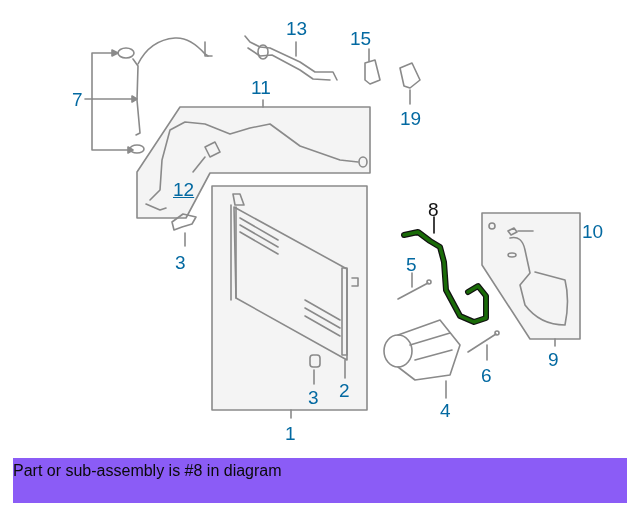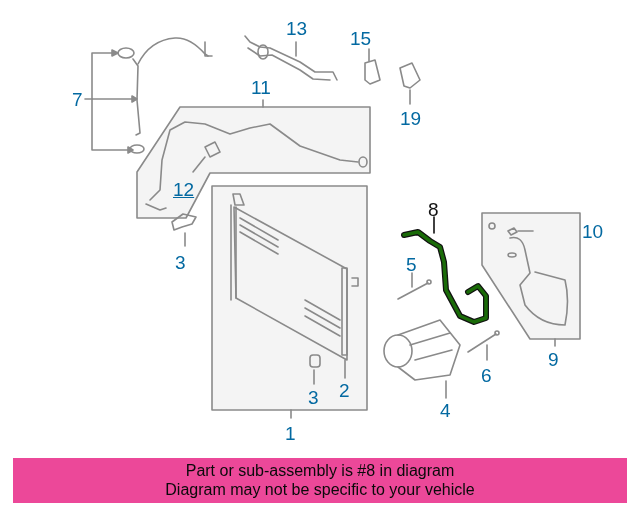--- a/index.html
+++ b/index.html
@@ -1,20 +1,20 @@
 <!DOCTYPE html>
 <html><head>
   <meta charset="utf-8">
   <style>
     html, body { margin: 0; padding: 0; background: #ffffff; }
     body { width: 640px; height: 512px; position: relative; overflow: hidden; font-family: "Liberation Sans", sans-serif; }
     #diagram { position: absolute; left: 0; top: 0; width: 640px; height: 455px; }
     .callout { position: absolute; font-family: "Liberation Sans", sans-serif; font-size: 19px; color: #0369a1; line-height: 1; }
     .callout.active { color: #111111; }
-    #banner { position: absolute; left: 13px; top: 458px; width: 614px; height: 45px; background: #ec4899; color: #0a0a0a; text-align: center; font-size: 16px; line-height: 19px; padding-top: 3px; box-sizing: border-box; }
+    #banner { position: absolute; left: 13px; top: 458px; width: 614px; height: 45px; background: #8b5cf6; color: #0a0a0a; font-size: 16px; line-height: 19px; padding-top: 3px; box-sizing: border-box; }
     #banner div { white-space: nowrap; }
   </style>
 </head>
 <body>
 
 <svg id="diagram" viewBox="0 0 640 455" xmlns="http://www.w3.org/2000/svg">
   <g fill="none" stroke="#8a8a8a" stroke-width="1.6" stroke-linecap="round" stroke-linejoin="round">
 
     <g>
       <path d="M180,107 L370,107 L370,173 L210,173 L186,218 L137,218 L137,172 Z" fill="#f4f4f4"></path>
@@ -146,14 +146,13 @@
 <div class="callout" style="left:566px;top:222px;margin-left:16px;">10</div>
 <div class="callout" style="left:251px;top:78px;">11</div>
 <div class="callout" style="left:173px;top:180px;text-decoration:underline;">12</div>
 <div class="callout" style="left:286px;top:19px;">13</div>
 <div class="callout" style="left:175px;top:253px;">3</div>
 <div class="callout" style="left:350px;top:29px;">15</div>
 <div class="callout" style="left:400px;top:109px;">19</div>
 
 <div id="banner">
   <div>Part or sub-assembly is #8 in diagram</div>
-  <div>Diagram may not be specific to your vehicle</div>
 </div>
 
 </body></html>

